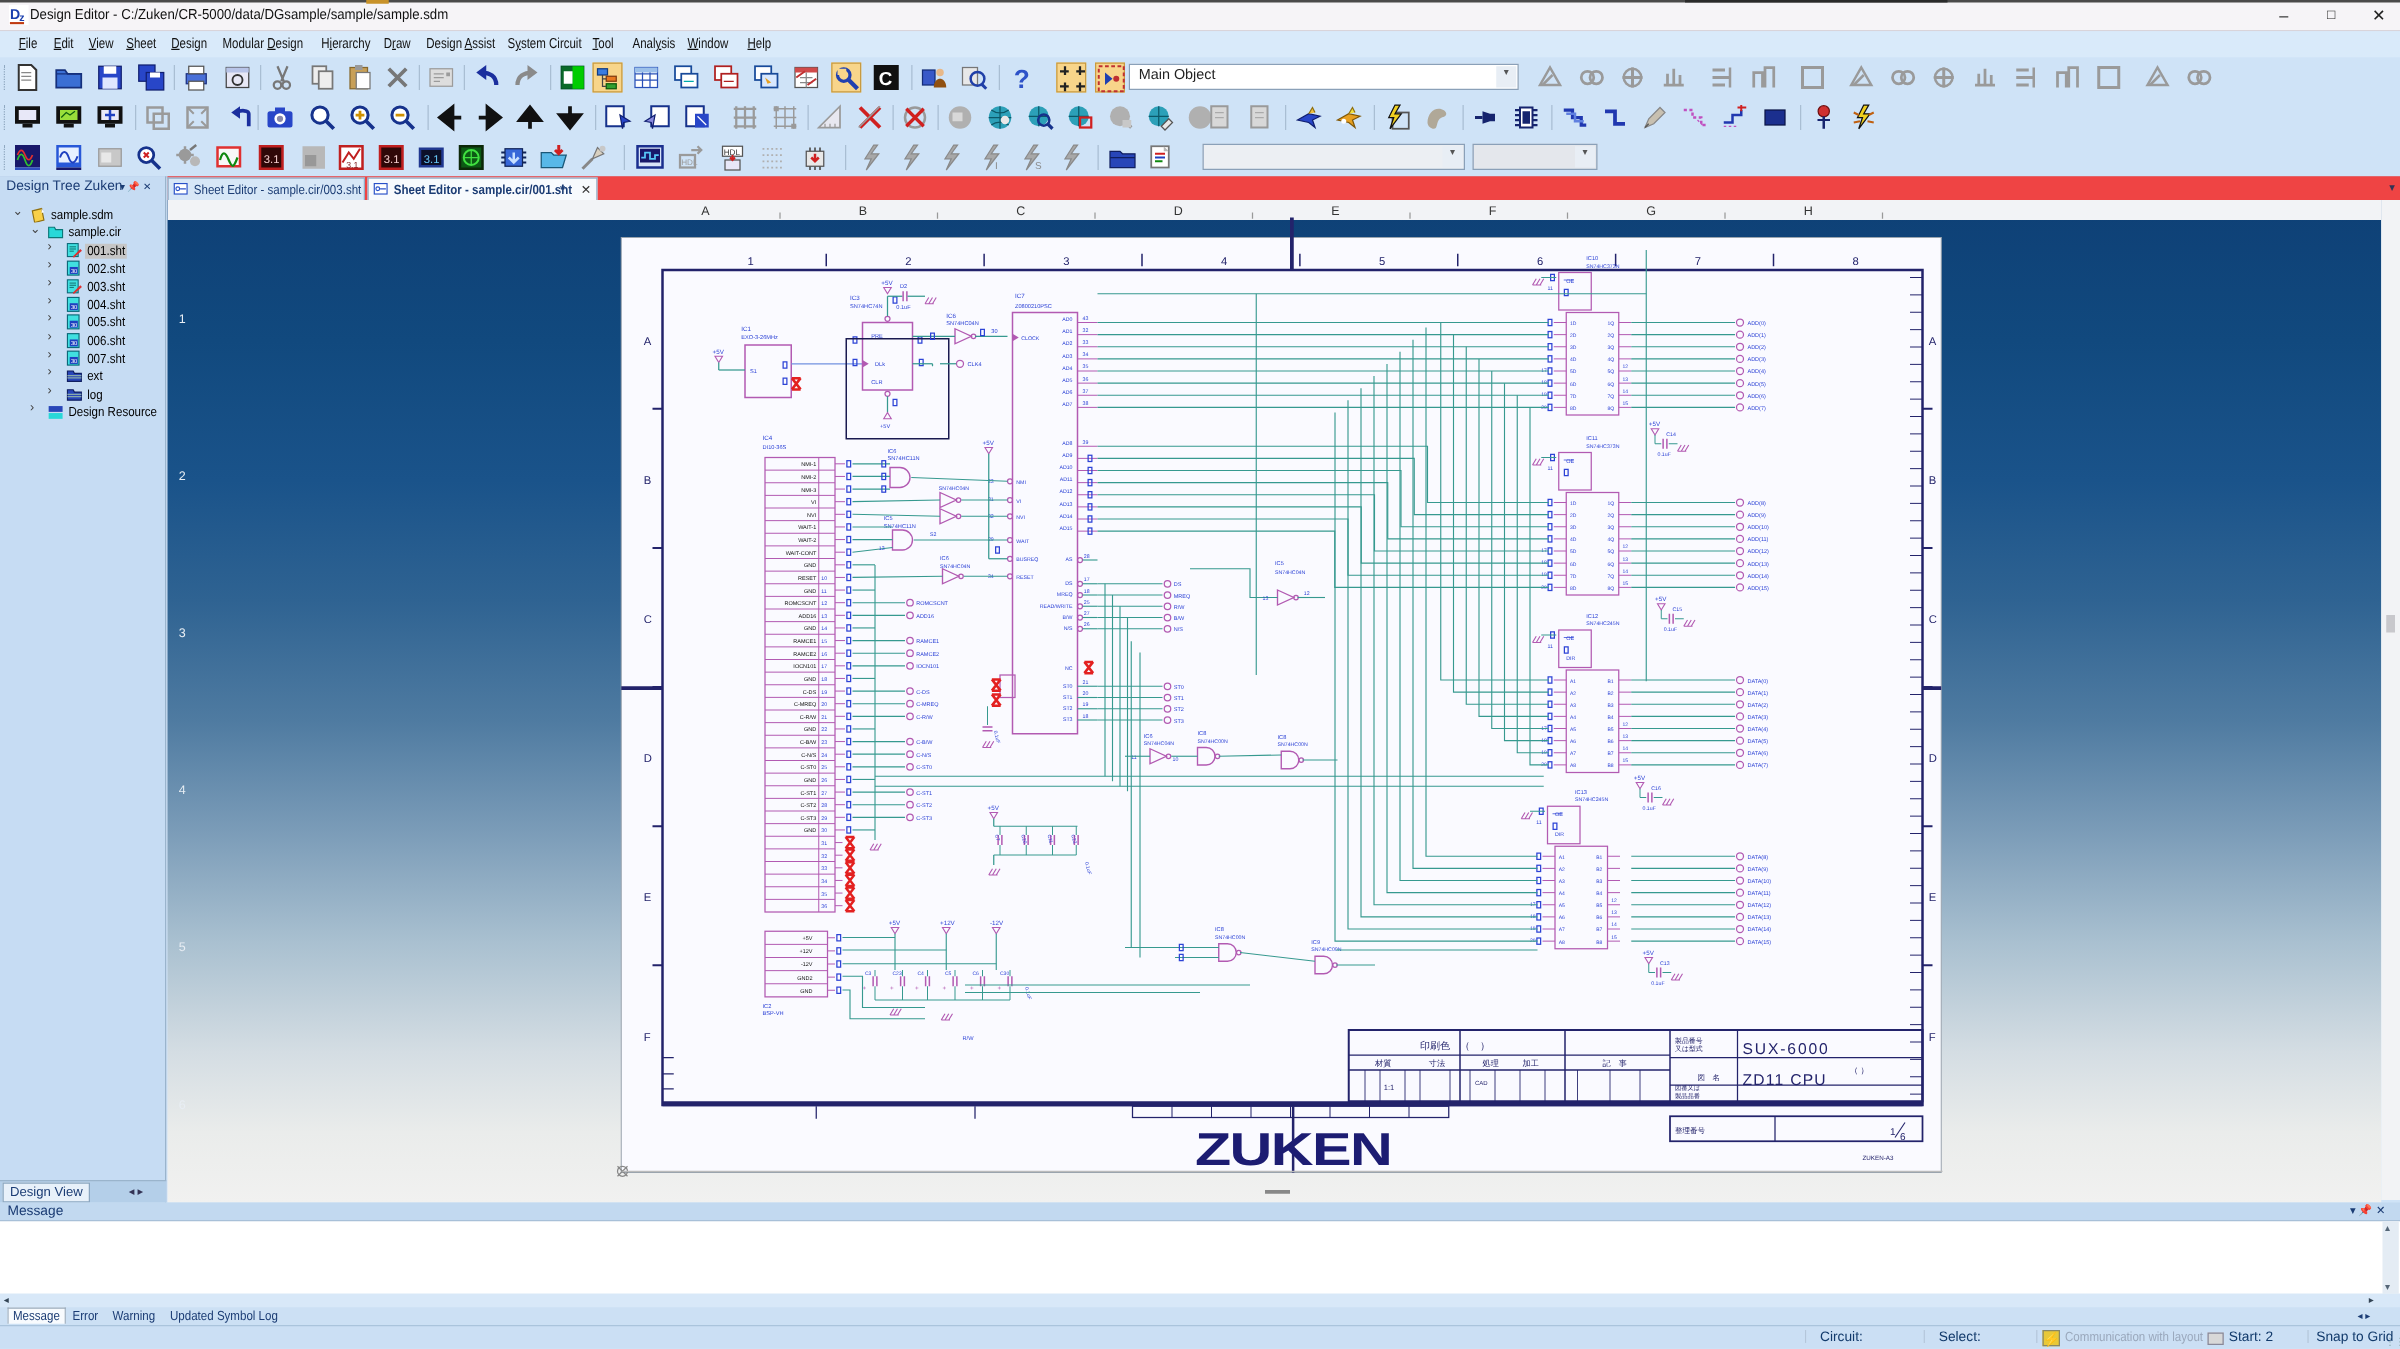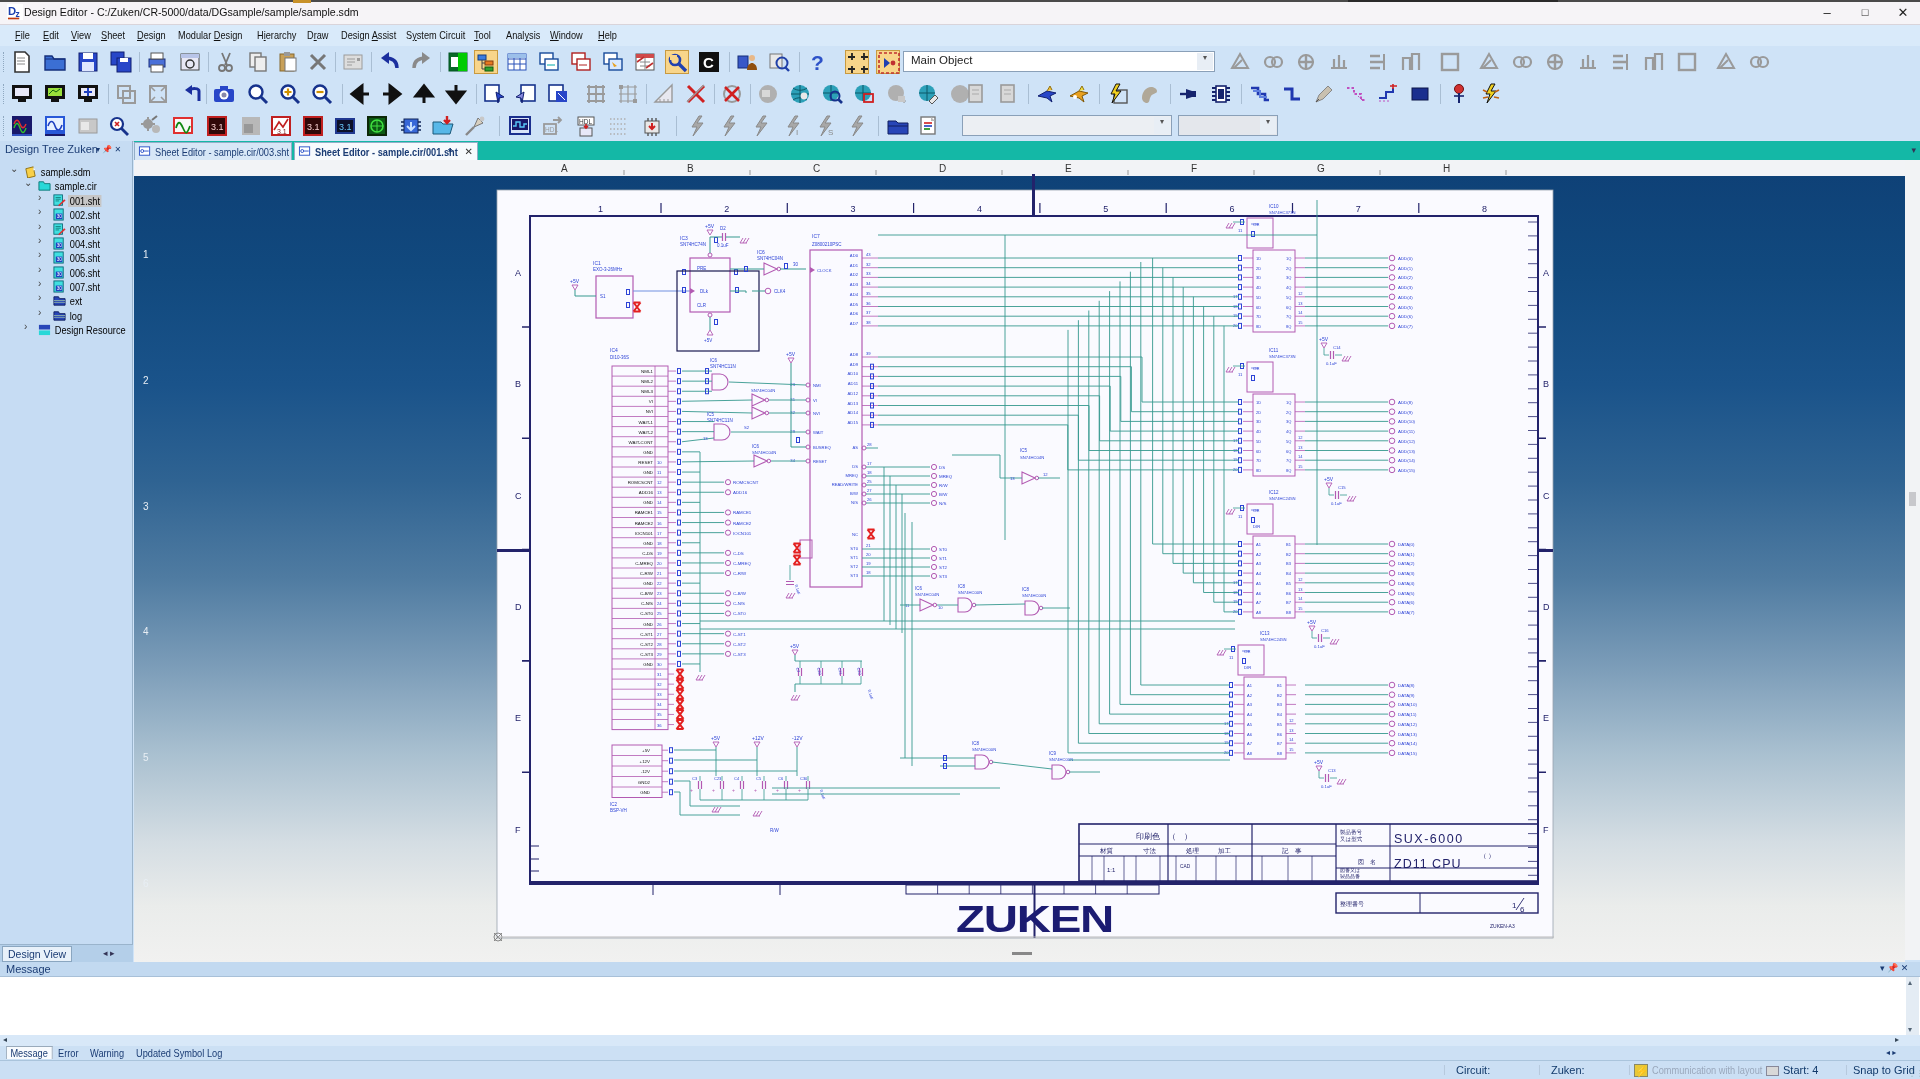--- a/index.html
+++ b/index.html
@@ -14,21 +14,21 @@
 .sep{position:absolute;top:6px;width:1px;height:20px;background:#a9bed3}
 .grip{position:absolute;left:3px;top:6px;width:3px;height:20px;border-left:1px dotted #8fa8c0}
 .combo{position:absolute;background:#fff;border:1px solid #8aa0b8;font-size:11.5px;color:#222}
 .comboarr{position:absolute;right:1px;top:1px;bottom:1px;width:16px;background:#e8eef5;color:#555;
  font-size:8px;text-align:center}
 .lpanel{left:0;top:141px;width:133px;height:821px;background:#c6dcf3;border-right:1px solid #9ab4cc}
 .ltitle{left:0;top:0;width:133px;height:17px;font-size:11px;color:#1b3c74;padding:2px 0 0 5px}
 .tree{font-size:10.5px;color:#000}
 .trow{position:absolute;left:0;height:14px;white-space:nowrap}
 .tlab{display:inline-block;transform:scaleX(0.88);transform-origin:0 0;white-space:nowrap}
-.tabbar{left:134px;top:141px;width:1786px;height:19px;background:#14b8a6}
+.tabbar{left:134px;top:141px;width:1786px;height:19px;background:#ef4444}
 .tab{position:absolute;top:1px;height:18px;font-size:10.5px;color:#1b3c74;border:1px solid #93aec8;transform-origin:0 0;
  border-bottom:none;padding:3px 6px 0 20px;background:#d7e7f7;white-space:nowrap;overflow:hidden}
 .tab.active{background:#f7fafd;font-weight:bold}
 .canvas{left:134px;top:160px;width:1771px;height:802px;
  background:linear-gradient(180deg,#0e4076 0%,#11497e 14%,#1a538a 28%,#2f6392 40%,#4f7ba1 52%,#7b9cb8 63%,#a9c0d0 74%,#d4dde3 85%,#eaeceb 93%,#f1f1f0 100%)}
 .vscroll{left:1905px;top:160px;width:15px;height:800px;background:#f2f3f5}
 .hstrip{left:134px;top:945px;width:1771px;height:17px}
 .console-h{left:0;top:962px;width:1920px;height:14px;background:#c2d9f0;font-size:11px;color:#1b3c74}
 .console-b{left:0;top:976px;width:1920px;height:59px;background:#fff;border-top:1px solid #a8c0d8}
 .cstrip{left:0;top:1035px;width:1920px;height:11px;background:#d8e8f8}
@@ -1939,23 +1939,23 @@
   </div>
 <div class="abs ctabs">
     <span class="abs tlab" style="left:6px;top:0px;background:#f8fbfe;border:1px solid #9ab;border-bottom:none;padding:0 4px;height:13px">Message</span>
     <span class="abs tlab" style="left:58px;top:1px">Error</span>
     <span class="abs tlab" style="left:90px;top:1px">Warning</span>
     <span class="abs tlab" style="left:136px;top:1px">Updated Symbol Log</span>
     <span class="abs" style="left:1886px;top:2px;font-size:8px">◂ ▸</span>
   </div>
 <div class="abs status">
     <span class="st" style="left:1456px">Circuit:</span>
-    <span class="st" style="left:1551px">Zuken:</span>
+    <span class="st" style="left:1551px">Select:</span>
     <span class="st" style="left:1634px;width:14px;height:13px;background:#e8c838;border:1px solid #886">⚡</span>
     <span class="st tlab" style="left:1652px;color:#9aa8bc;font-size:10.5px">Communication with layout</span>
     <span class="st" style="left:1766px;width:13px;height:10px;background:#d8d8d8;border:1px solid #889;top:5px"></span>
-    <span class="st" style="left:1783px">Start: 4</span>
+    <span class="st" style="left:1783px">Start: 2</span>
     <span class="st" style="left:1853px">Snap to Grid</span>
     <span class="st" style="left:1443px;top:2px;color:#b4c6da">|</span>
     <span class="st" style="left:1538px;top:2px;color:#b4c6da">|</span>
     <span class="st" style="left:1628px;top:2px;color:#b4c6da">|</span>
     <span class="st" style="left:1845px;top:2px;color:#b4c6da">|</span>
     <span class="st" style="left:1908px;top:8px;font-size:8px;color:#8aa">⋮⋮</span>
   </div>
 </body></html>

